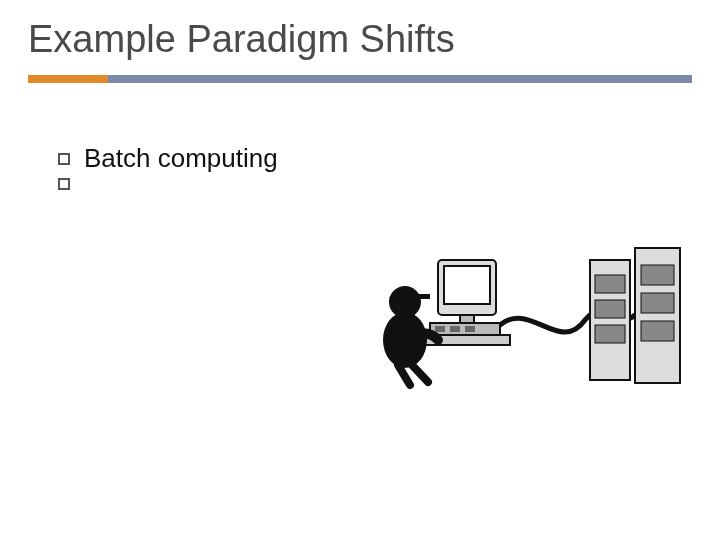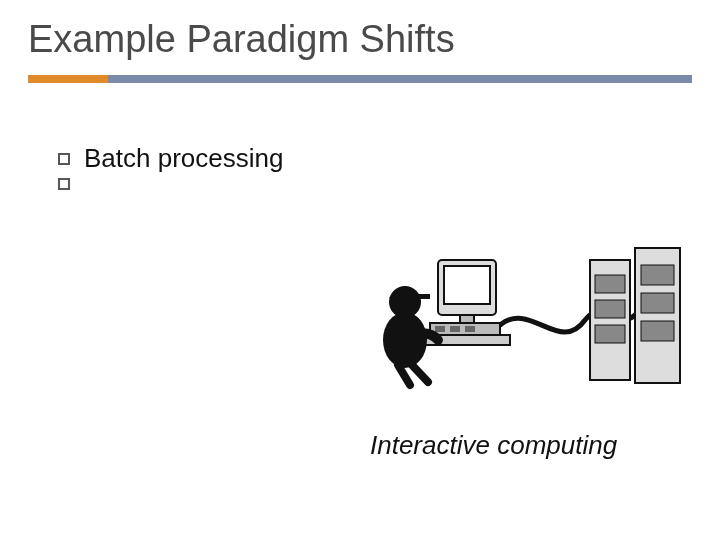--- a/index.html
+++ b/index.html
@@ -73,21 +73,21 @@
   <h1 class="title">Example Paradigm Shifts</h1>
 
   <div class="divider">
     <div class="accent"></div>
     <div class="rest"></div>
   </div>
 
   <div class="bullets">
     <div class="bullet-row">
       <span class="marker"></span>
-      <span class="bullet-text">Batch processing</span>
+      <span class="bullet-text">Batch computing</span>
     </div>
     <div class="bullet-row">
       <span class="marker"></span>
     </div>
   </div>
 
   <div class="illustration">
     <svg viewBox="0 0 340 180" width="340" height="180">
 
       <path d="M150 105 C 180 80, 210 135, 235 100 C 255 75, 270 110, 285 95" stroke="#111" stroke-width="5" fill="none" stroke-linecap="round"></path>
@@ -130,15 +130,14 @@
 
         <path d="M39 78 Q 55 60 71 78 Z" fill="#111"></path>
         <rect x="68" y="74" width="12" height="5" fill="#111"></rect>
 
         <path d="M48 145 L 60 165" stroke="#111" stroke-width="8" stroke-linecap="round"></path>
         <path d="M62 145 L 78 162" stroke="#111" stroke-width="8" stroke-linecap="round"></path>
       </g>
     </svg>
   </div>
 
-  <div class="caption">Interactive computing</div>
 
 </div>
 
 </body></html>

